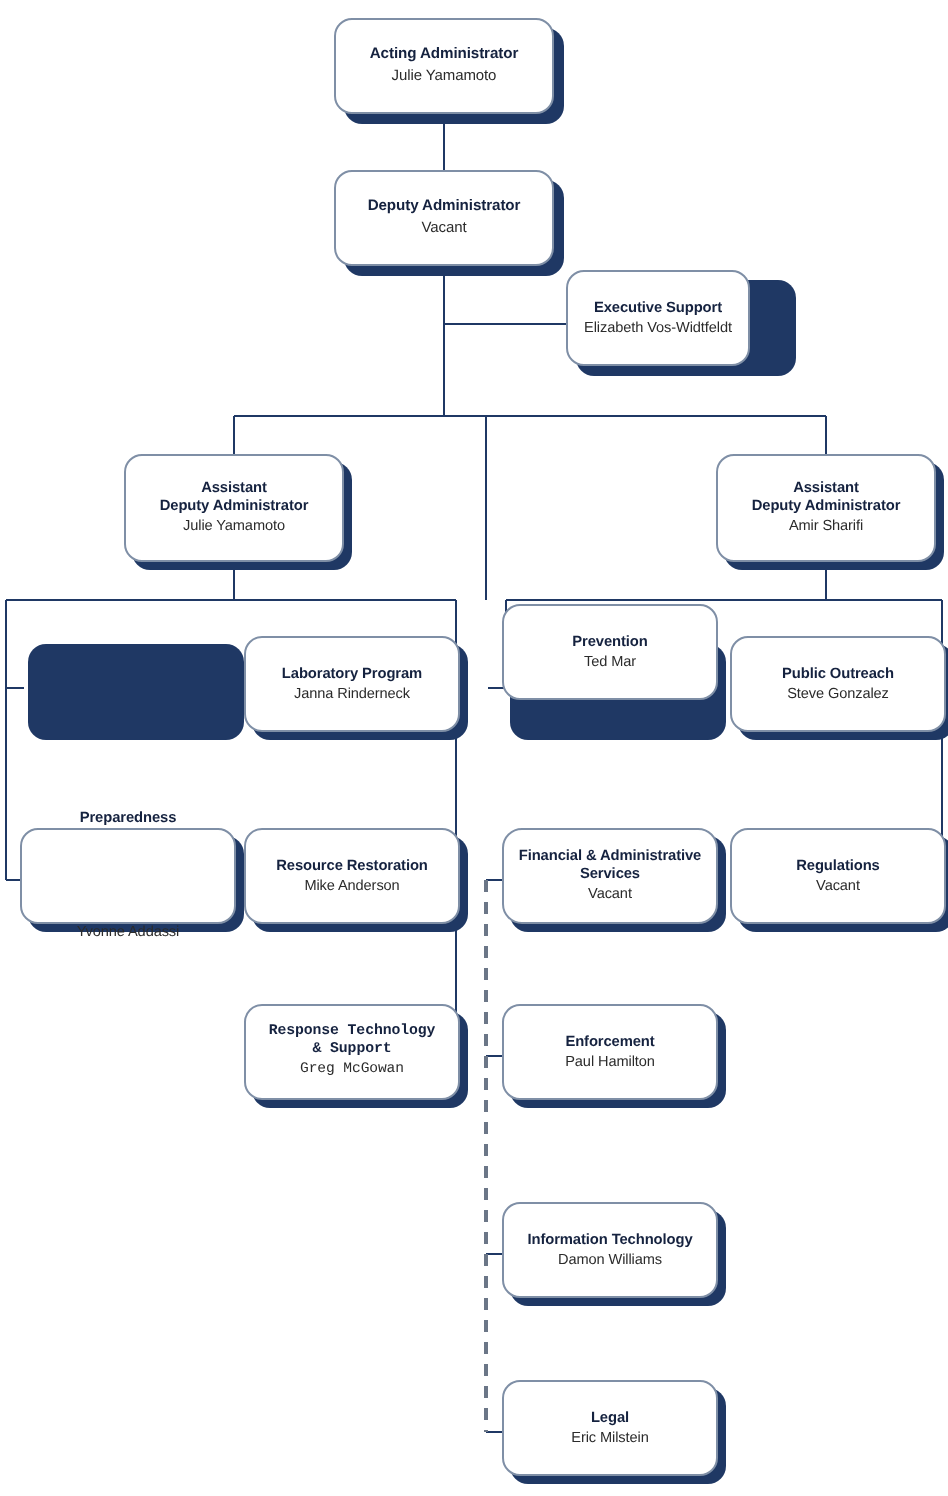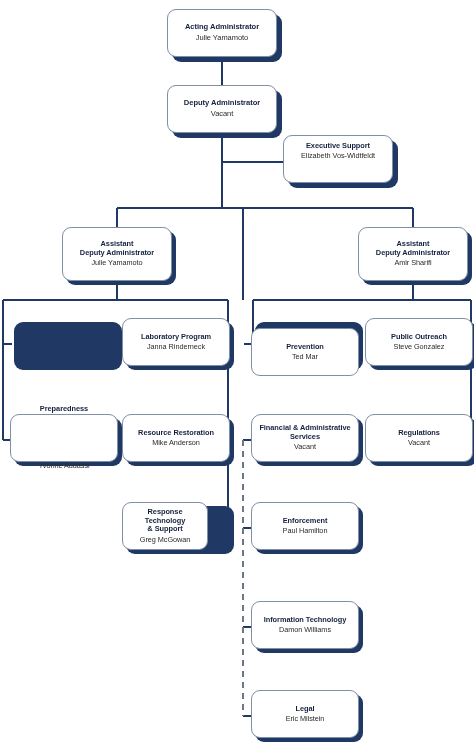--- a/index.html
+++ b/index.html
@@ -144,21 +144,21 @@
   <div class="node big" style="left:167px; top:9px; width:110px; height:48px;">
     <span class="title">Acting Administrator</span>
     <span class="name">Julie Yamamoto</span>
   </div>
 
   <div class="node big" style="left:167px; top:85px; width:110px; height:48px;">
     <span class="title">Deputy Administrator</span>
     <span class="name">Vacant</span>
   </div>
 
-  <div class="node" style="left:283px; top:135px; width:110px; height:48px;justify-content:flex-end;">
+  <div class="node" style="left:283px; top:135px; width:92px; height:48px;">
     <span class="title">Executive Support</span>
     <span class="name">Elizabeth Vos-Widtfeldt</span>
   </div>
 
   <div class="node" style="left:62px; top:227px; width:110px; height:54px;">
     <span class="title">Assistant</span>
     <span class="title">Deputy Administrator</span>
     <span class="name">Julie Yamamoto</span>
   </div>
 
@@ -167,21 +167,21 @@
     <span class="title">Deputy Administrator</span>
     <span class="name">Amir Sharifi</span>
   </div>
 
 
   <div class="node" style="left:122px; top:318px; width:108px; height:48px;">
     <span class="title">Laboratory Program</span>
     <span class="name">Janna Rinderneck</span>
   </div>
 
-  <div class="node" style="left:251px; top:328px; width:108px; height:48px;">
+  <div class="node" style="left:251px; top:302px; width:108px; height:48px;">
     <span class="title">Prevention</span>
     <span class="name">Ted Mar</span>
   </div>
 
   <div class="node" style="left:365px; top:318px; width:108px; height:48px;text-align:center;">
     <span class="title">Public Outreach</span>
     <span class="name">Steve Gonzalez</span>
   </div>
 
   <div class="node" style="left:10px; top:414px; width:108px; height:48px;gap:47px;">
@@ -198,21 +198,21 @@
     <span class="title">Financial &amp; Administrative</span>
     <span class="title">Services</span>
     <span class="name">Vacant</span>
   </div>
 
   <div class="node" style="left:365px; top:414px; width:108px; height:48px;">
     <span class="title">Regulations</span>
     <span class="name">Vacant</span>
   </div>
 
-  <div class="node" style="left:122px; top:502px; width:86px; height:48px;">
+  <div class="node" style="left:122px; top:502px; width:108px; height:48px;font-family:Liberation Mono, monospace;">
     <span class="title">Response Technology</span>
     <span class="title">&amp; Support</span>
     <span class="name">Greg McGowan</span>
   </div>
 
   <div class="node" style="left:251px; top:502px; width:108px; height:48px;">
     <span class="title">Enforcement</span>
     <span class="name">Paul Hamilton</span>
   </div>
 

